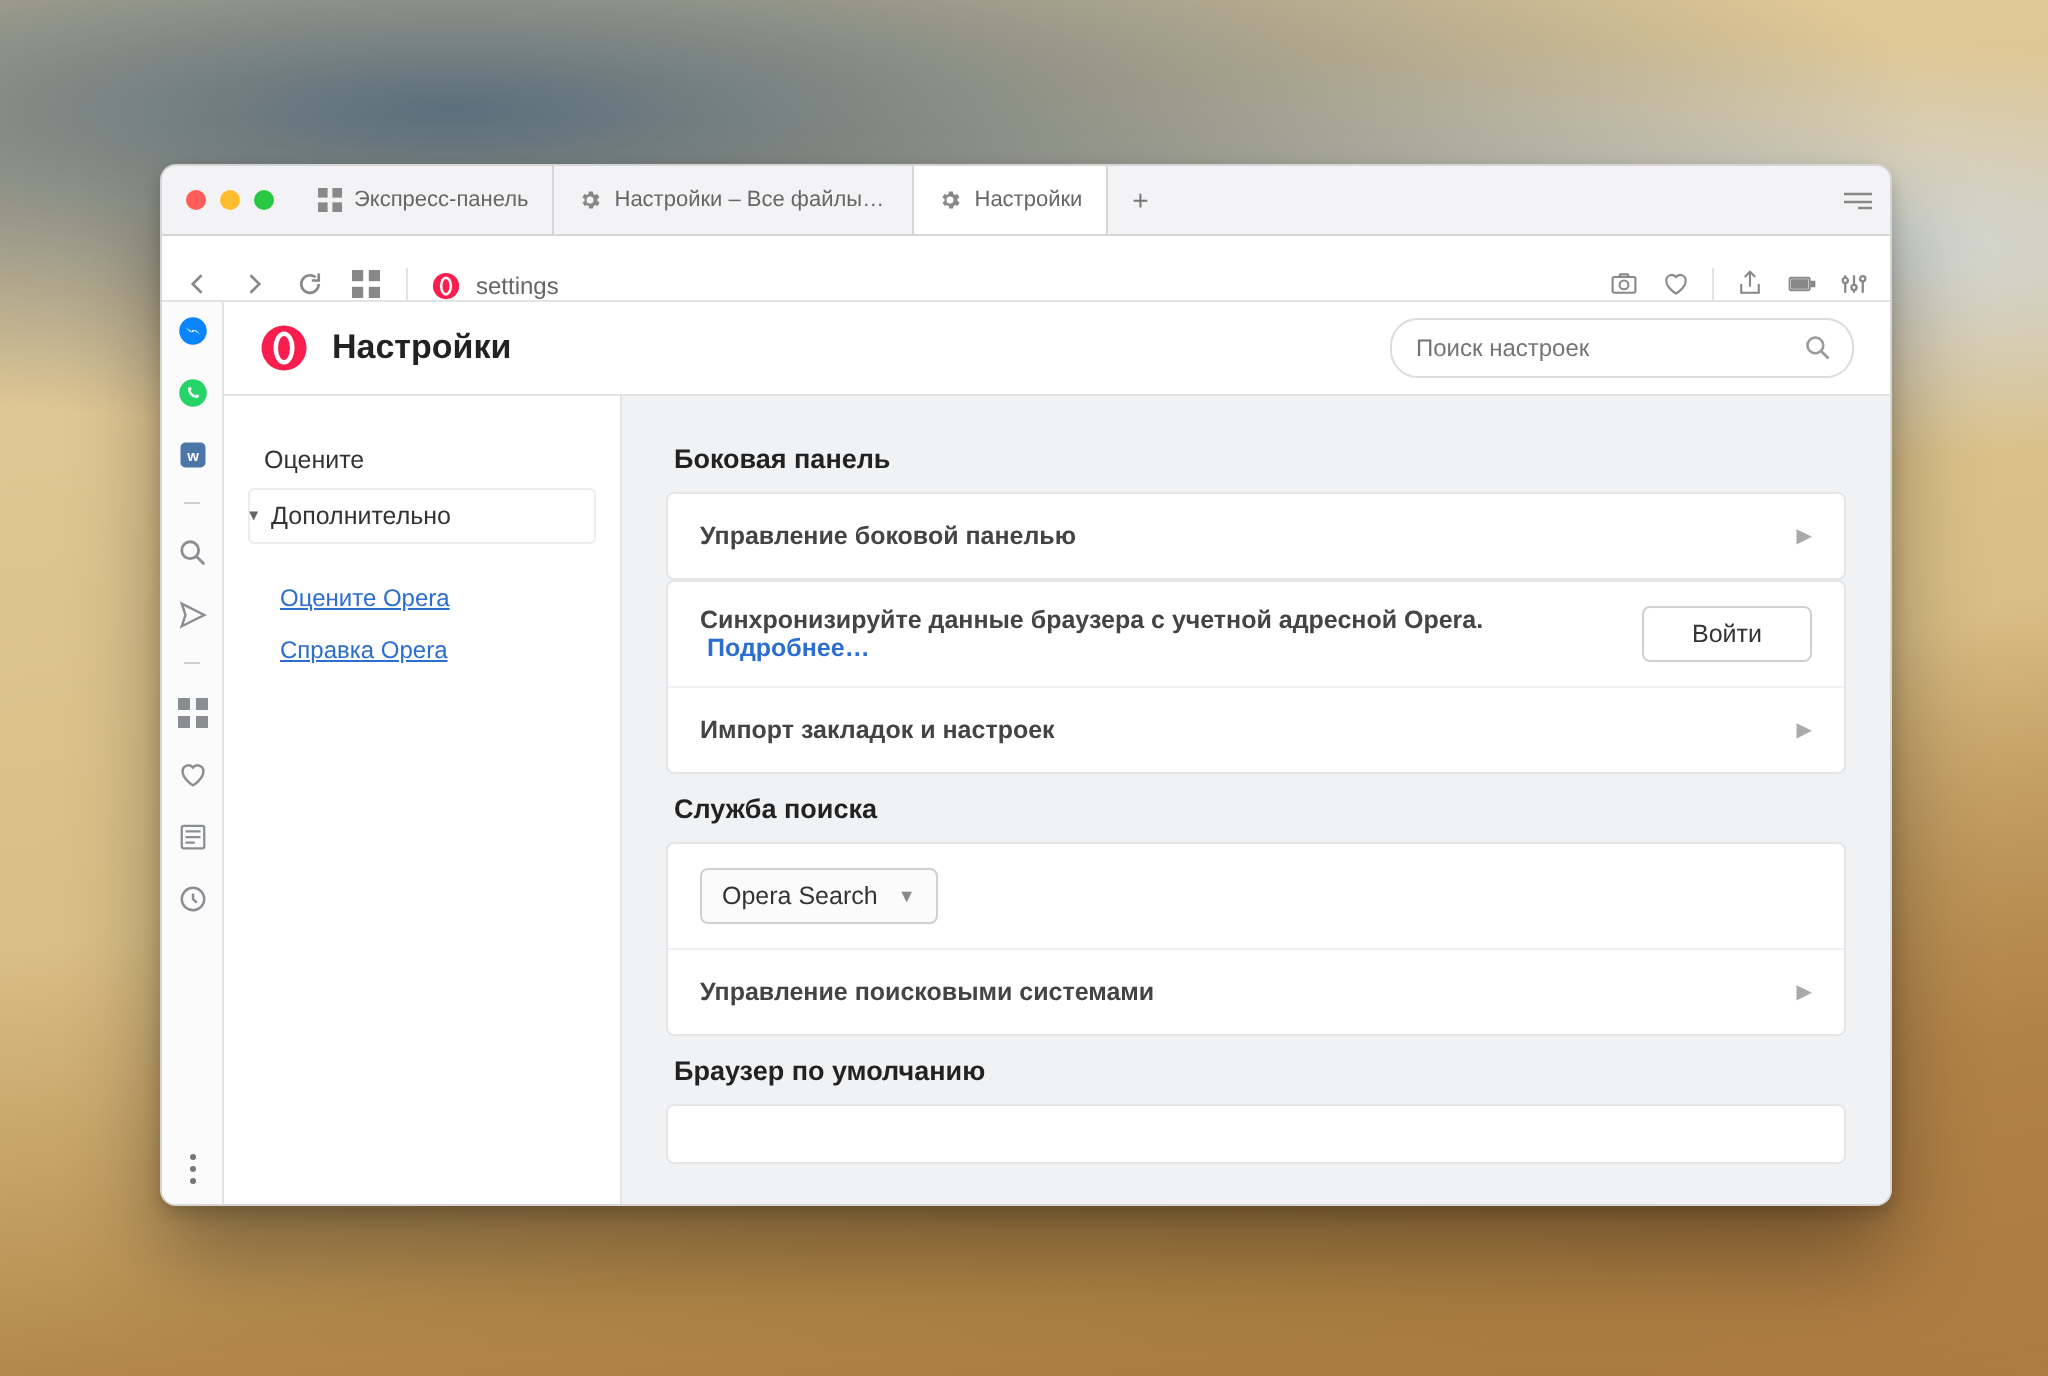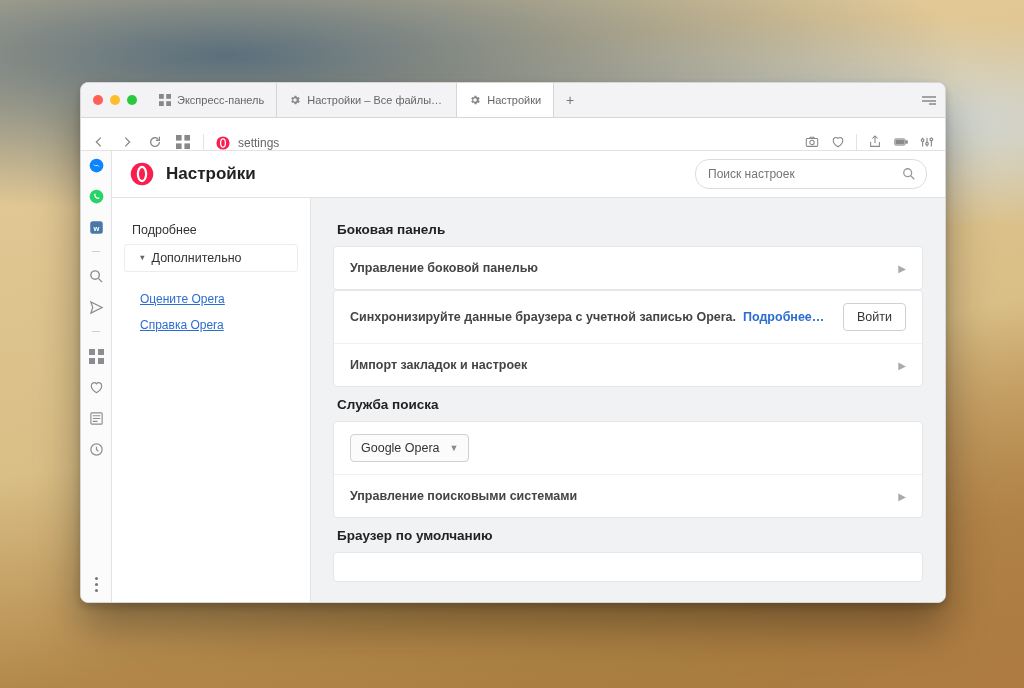--- a/index.html
+++ b/index.html
@@ -93,37 +93,37 @@
     width:210px;height:28px;border:1px solid #dcdcdf;border-radius:14px;
     display:flex;align-items:center;padding:0 10px;color:#999;font-size:12px;
   }
   .search input{border:0;outline:0;flex:1;font-size:12px;background:transparent;}
   .main{flex:1;display:flex;min-height:0;}
   .nav{
     width:174px;background:var(--sidebar-bg);border-right:1px solid var(--divider);
     padding:18px 12px;font-size:12.5px;
   }
   .nav .item{padding:7px 8px;color:#333;cursor:pointer;border-radius:3px;}
-  .nav .item.cur{background:#fff;border:1px solid var(--sel-border);padding:6px 16px;color:#333;font-weight:500;}
+  .nav .item.cur{background:#fff;border:1px solid var(--sel-border);padding:6px 0;color:#333;font-weight:500;}
   .nav .item.cur::before{content:"▸";display:inline-block;transform:rotate(90deg);margin-right:6px;font-size:9px;color:#666;position:relative;top:-1px;}
   .nav .link{display:block;padding:6px 8px 6px 16px;color:var(--link);text-decoration:underline;cursor:pointer;font-size:12px;}
   .content{flex:1;overflow:hidden;padding:14px 22px 0 22px;position:relative;}
   .section h2{font-size:13.5px;font-weight:600;color:#222;margin:10px 4px 9px;}
   .card{background:var(--card-bg);border:1px solid var(--card-border);border-radius:4px;}
   .row{
     display:flex;align-items:center;gap:12px;padding:14px 16px;
     font-size:12.5px;color:#444;border-top:1px solid var(--row-sep);cursor:pointer;
   }
   .row:first-child{border-top:0;}
   .row .label{flex:1;font-weight:bold;}
   .chev{color:#aaa;font-size:10px;}
   .learn{color:var(--link);cursor:pointer;}
   .btn{
     border:1px solid #cfd0d3;border-radius:4px;background:#fff;
-    padding:6px 13px;font-size:12.5px;color:#333;cursor:pointer;
+    padding:6px 24px;font-size:12.5px;color:#333;cursor:pointer;
   }
   .sel{
     border:1px solid #cfd0d3;border-radius:4px;background:#fbfbfc;
     padding:6px 10px;font-size:12.5px;color:#333;display:flex;align-items:center;gap:10px;cursor:pointer;
   }
   .sel .dd{color:#888;font-size:9px;}
   .row.tall{padding:12px 16px;}
   .row .label2{flex:1;max-width:400px;line-height:1.4;}
 </style>
 </head>
@@ -328,21 +328,21 @@
           <svg width="14" height="14" viewBox="0 0 16 16" fill="none" stroke="#999" stroke-width="1.5">
               <circle cx="6.5" cy="6.5" r="4.5"></circle>
               <path d="M10 10l4 4"></path>
             </svg>
         </div>
       </div>
 
       <div class="main">
 
         <div class="nav">
-          <div class="item">Подробнее</div>
+          <div class="item">Оцените</div>
           <div class="item cur">Дополнительно</div>
           <div style="height:14px"></div>
           <a class="link">Оцените Opera</a>
           <a class="link">Справка Opera</a>
         </div>
 
         <div class="content">
           <div class="section">
             <h2>Боковая панель</h2>
             <div class="card">
@@ -350,38 +350,38 @@
                 <span class="label">Управление боковой панелью</span>
                 <span class="chev">▶</span>
               </div>
             </div>
           </div>
 
           <div class="section">
             <div class="card">
               <div class="row tall">
                 <span class="label">
-                  <span>Синхронизируйте данные браузера с учетной записью Opera.</span>
+                  <span>Синхронизируйте данные браузера с учетной адресной Opera.</span>
                   &nbsp;<span class="learn">Подробнее…</span>
                 </span>
                 <button class="btn">Войти</button>
               </div>
               <div class="row">
                 <span class="label">Импорт закладок и настроек</span>
                 <span class="chev">▶</span>
               </div>
             </div>
           </div>
 
           <div class="section">
             <h2>Служба поиска</h2>
             <div class="card">
               <div class="row tall">
                 <div class="sel">
-                  <span>Google Opera</span>
+                  <span>Opera Search</span>
                   <span class="dd">▼</span>
                 </div>
               </div>
               <div class="row">
                 <span class="label">Управление поисковыми системами</span>
                 <span class="chev">▶</span>
               </div>
             </div>
           </div>
 

